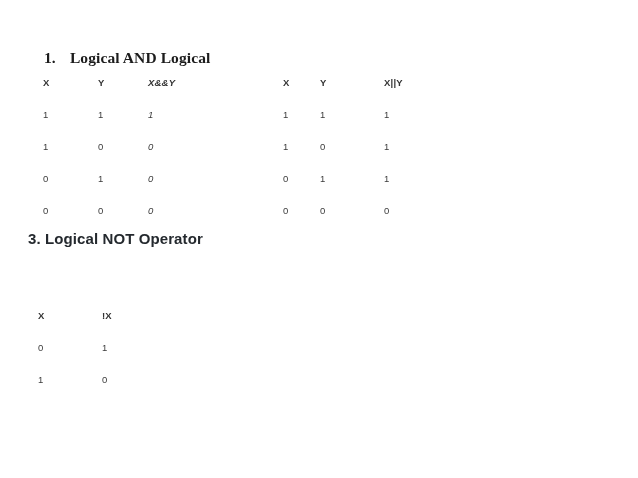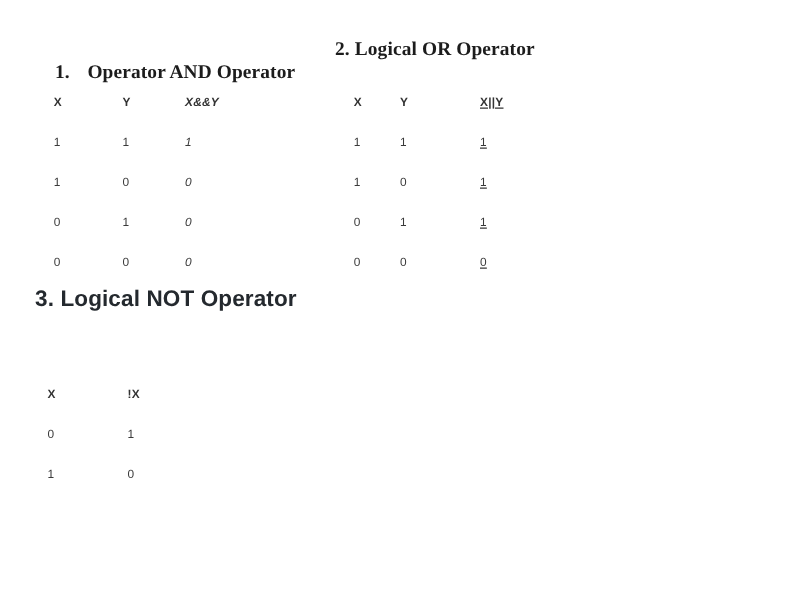--- a/index.html
+++ b/index.html
@@ -31,21 +31,21 @@
     font-size: 15.5px;
     line-height: 18px;
     color: #1c1c1c;
     white-space: pre;
     letter-spacing: 0.1px;
   }
   .heading-sans {
     position: absolute;
     font-family: "Liberation Sans", "DejaVu Sans", sans-serif;
     font-weight: bold;
-    font-size: 18px;
+    font-size: 15px;
     line-height: 18px;
     color: #24292e;
     white-space: pre;
     letter-spacing: 0.1px;
   }
 
   #heading-and  { left: 28px;  top: 31px; }
   #heading-and .num { display: inline-block; width: 26px; }
   #heading-or   { left: 268px; top: 31px; }
   #heading-not  { left: 28px;  top: 230px; }
@@ -76,34 +76,34 @@
   
   #table-and { left: 43px; top: 66px; }
   #table-and td.c0 { width: 55px; }
   #table-and td.c1 { width: 50px; }
   #table-and td.c2 { width: 60px; font-style: italic; }
 
   
   #table-or { left: 283px; top: 66px; }
   #table-or td.c0 { width: 37px; }
   #table-or td.c1 { width: 64px; }
-  #table-or td.c2 { width: 60px; text-decoration: underline; }
+  #table-or td.c2 { width: 60px; }
 
   
   #table-not { left: 38px; top: 299px; }
   #table-not td.c0 { width: 64px; }
   #table-not td.c1 { width: 60px; }
 </style>
 </head>
 <body>
 
 <div class="page">
 
   <div class="heading-serif" id="heading-and">
-    <span class="num">1.</span><span>Operator AND Operator</span>
+    <span class="num">1.</span><span>Logical AND Logical</span>
   </div>
 
   <table class="truth-table" id="table-and">
     <tbody>
       <tr>
         <td class="hdr c0">X</td>
         <td class="hdr c1">Y</td>
         <td class="hdr c2">X&amp;&amp;Y</td>
       </tr>
       <tr>
@@ -122,21 +122,20 @@
         <td class="c2">0</td>
       </tr>
       <tr>
         <td class="c0">0</td>
         <td class="c1">0</td>
         <td class="c2">0</td>
       </tr>
     </tbody>
   </table>
 
-  <div class="heading-serif" id="heading-or">2. Logical OR Operator</div>
 
   <table class="truth-table" id="table-or">
     <tbody>
       <tr>
         <td class="hdr c0">X</td>
         <td class="hdr c1">Y</td>
         <td class="hdr c2">X||Y</td>
       </tr>
       <tr>
         <td class="c0">1</td>

